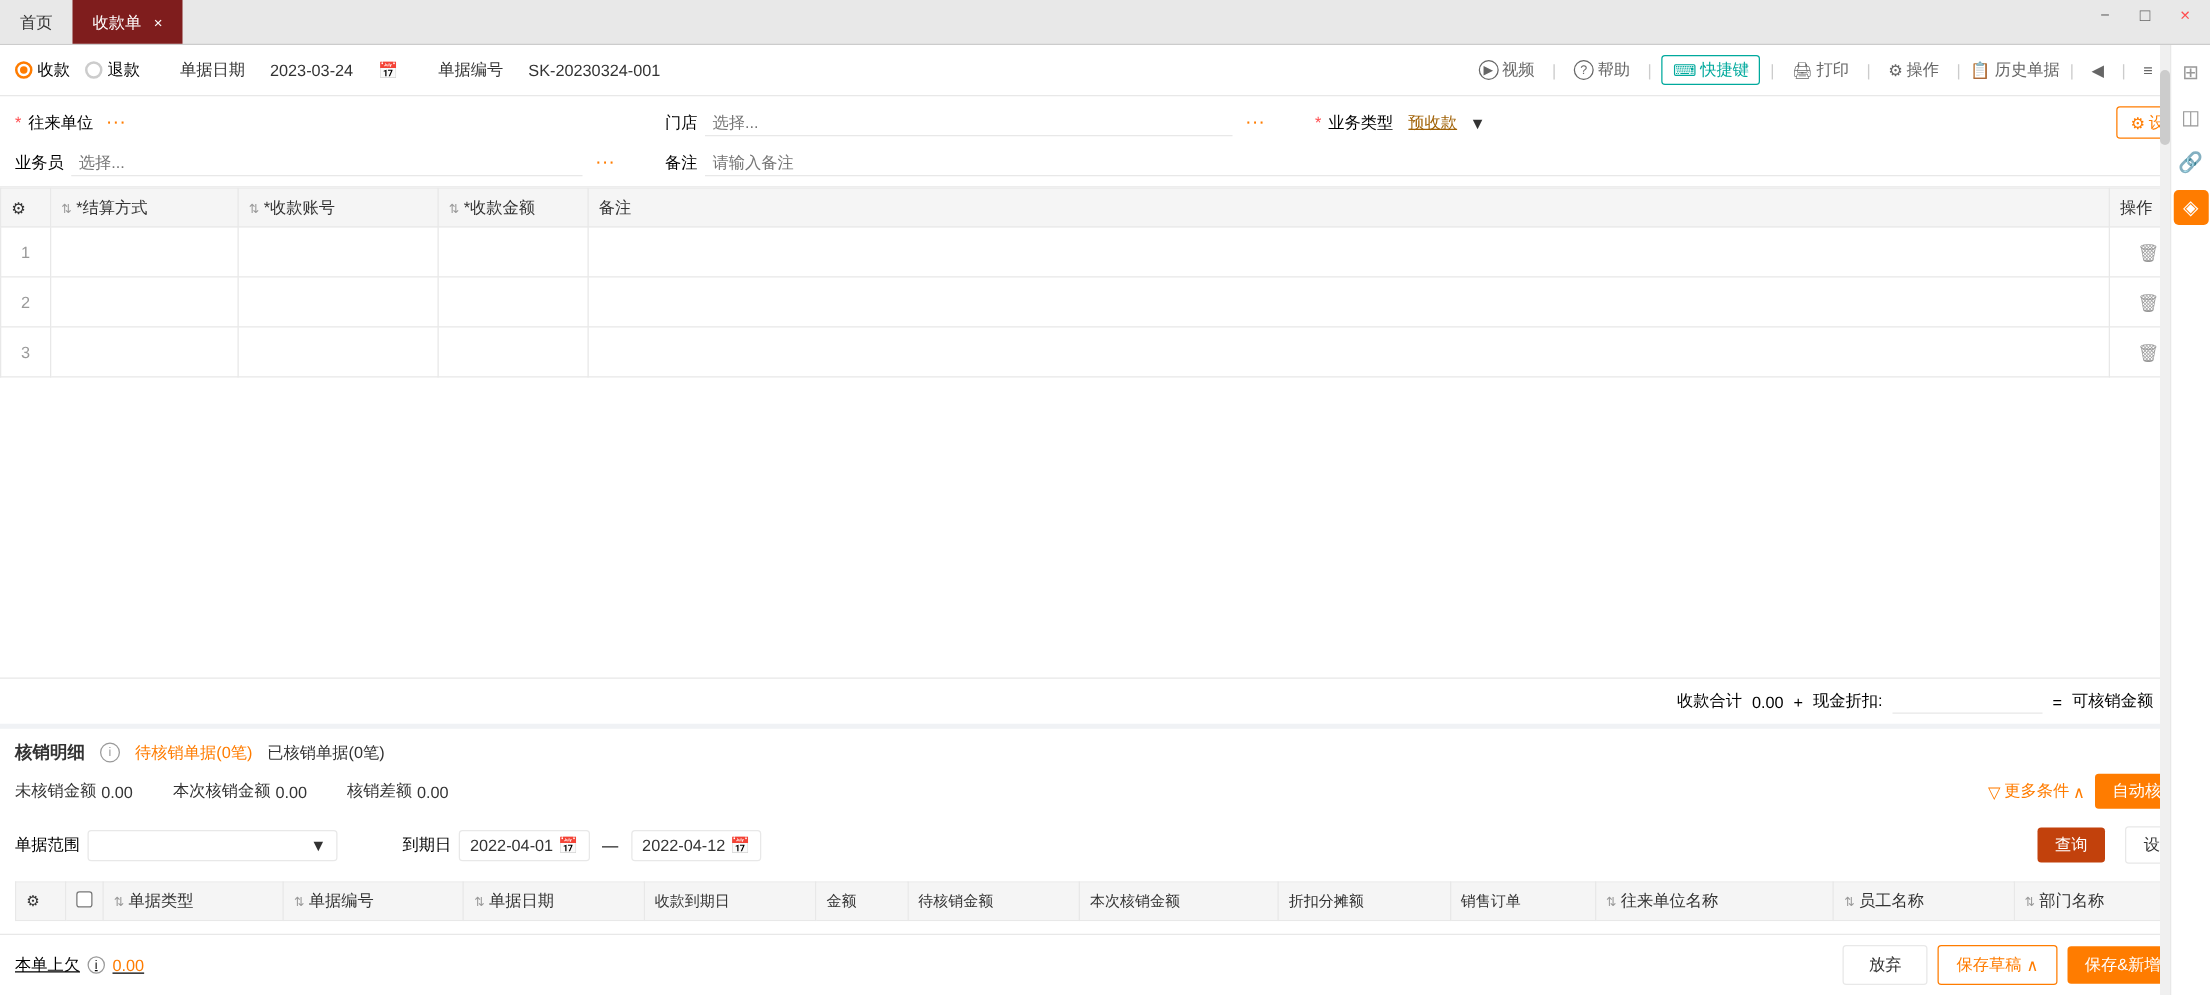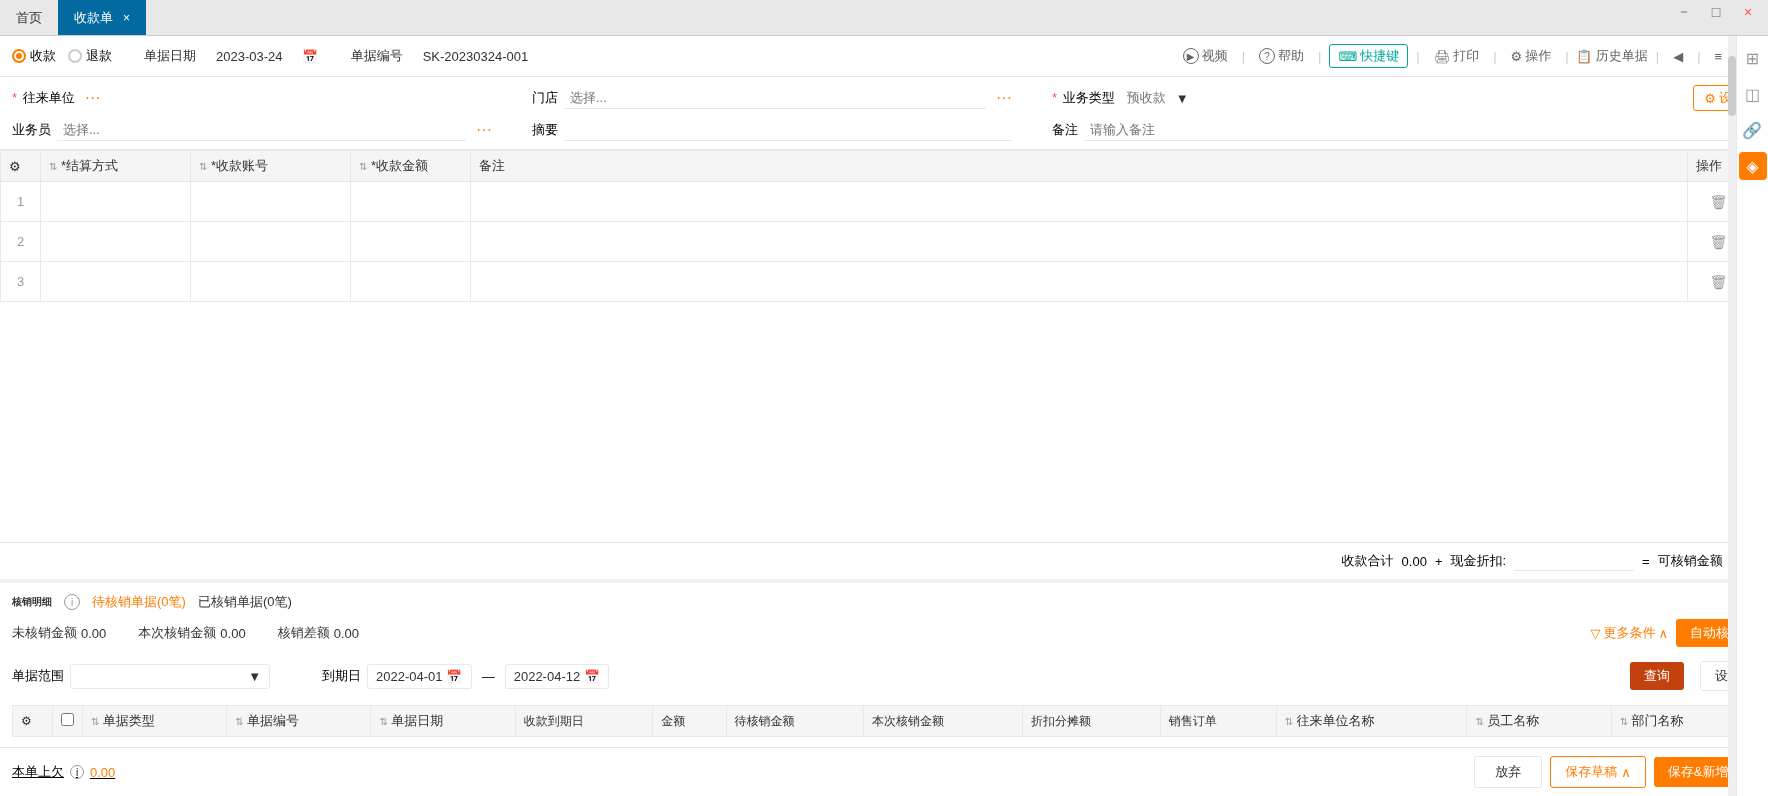--- a/index.html
+++ b/index.html
@@ -1,21 +1,21 @@
 <!DOCTYPE html>
 <html><head>
   <meta charset="utf-8">
   <style>
     * { box-sizing: border-box; margin: 0; padding: 0; font-family: 'Microsoft YaHei', Arial, sans-serif; font-size: 13px; }
     body { background: #f0f2f5; overflow: hidden; width: 1768px; height: 796px; }
 
     
     .tab-bar { display: flex; align-items: flex-start; background: #e8e8e8; height: 36px; border-bottom: 1px solid #ccc; }
     .tab-home { background: #e8e8e8; padding: 0 16px; height: 100%; display: flex; align-items: center; color: #333; cursor: pointer; }
-    .tab-active { background: #0369a1; color: #fff; padding: 0 16px; height: 100%; display: flex; align-items: center; cursor: pointer; gap: 6px; }
+    .tab-active { background: #7f1d1d; color: #fff; padding: 0 16px; height: 100%; display: flex; align-items: center; cursor: pointer; gap: 6px; }
     .tab-close { color: #fff; font-size: 12px; cursor: pointer; margin-left: 4px; }
     .tab-bar-right { margin-left: auto; display: flex; align-items: center; padding-right: 8px; gap: 8px; }
     .win-btn { width: 24px; height: 24px; display: flex; align-items: center; justify-content: center; cursor: pointer; color: #666; font-size: 14px; }
 
     
     .main-content { background: #fff; margin: 0; height: calc(796px - 36px); overflow: hidden; display: flex; flex-direction: column; }
 
     
     .top-toolbar { background: #fff; padding: 8px 12px; display: flex; align-items: center; border-bottom: 1px solid #e8e8e8; gap: 16px; }
     .radio-group { display: flex; align-items: center; gap: 12px; }
@@ -56,21 +56,21 @@
     .row-num { color: #999; }
 
     
     .summary-row { display: flex; align-items: center; justify-content: flex-end; padding: 8px 12px; gap: 8px; border-top: 1px solid #e8e8e8; background: #fff; }
     .summary-orange { color: #ff7c00; font-weight: 500; }
     .summary-input { width: 120px; border: none; border-bottom: 1px solid #e8e8e8; padding: 2px 4px; outline: none; }
 
     
     .verify-section { background: #fff; border-top: 4px solid #f0f2f5; padding: 10px 12px; display: flex; flex-direction: column; gap: 8px; }
     .verify-header { display: flex; align-items: center; gap: 12px; }
-    .verify-title { font-size: 10px; font-weight: 600; color: #333; }
+    .verify-title { font-size: 14px; font-weight: 600; color: #333; }
     .info-icon { width: 16px; height: 16px; border-radius: 50%; border: 1px solid #999; display: flex; align-items: center; justify-content: center; font-size: 10px; color: #999; cursor: pointer; }
     .pending-tab { color: #ff7c00; cursor: pointer; }
     .done-tab { color: #333; cursor: pointer; }
 
     .verify-stats { display: flex; align-items: center; gap: 32px; }
     .stat-item { display: flex; align-items: center; gap: 4px; }
     .stat-label { color: #333; }
     .stat-value { color: #333; }
     .verify-right { margin-left: auto; display: flex; align-items: center; gap: 8px; }
     .more-conditions { color: #ff7c00; cursor: pointer; display: flex; align-items: center; gap: 3px; }
@@ -201,40 +201,36 @@
         <span>门店</span>
         <input class="form-input" style="width: 260px; color: rgb(204, 204, 204);" placeholder="选择...">
         <span class="more-icon">···</span>
       </div>
 
       <div class="form-field" style="margin-left:40px; flex:1;align-items:center;">
         <span>
           <span class="required">*</span>
           <span>业务类型</span>
         </span>
-        <span style="margin-left:6px;color:#737373;">预收款</span>
+        <span style="margin-left:6px;color:#a16207;text-decoration:underline;">预收款</span>
         <span class="dropdown-icon">▼</span>
         <div class="settings-btn" style="margin-left:auto;">
           <span>⚙</span>
           <span>设置</span>
         </div>
       </div>
     </div>
     <div class="form-row">
 
       <div class="form-field" style="max-width:480px;">
         <span>业务员</span>
         <input class="form-input" style="width: 280px; color: rgb(204, 204, 204);" placeholder="选择...">
         <span class="more-icon">···</span>
       </div>
 
-      <div class="form-field" style="margin-left:40px;max-width:480px;">
-        <span>摘要</span>
-        <input class="form-input" style="width: 280px;">
-      </div>
 
       <div class="form-field" style="margin-left:40px;flex:1;">
         <span>备注</span>
         <input class="form-input" style="flex: 1 1 0%;" placeholder="请输入备注">
       </div>
     </div>
   </div>
 
   <div class="table-section">
     <table class="data-table">

